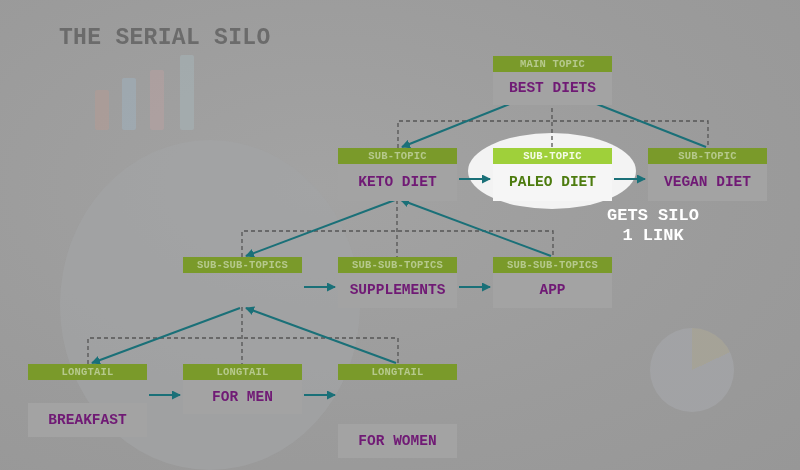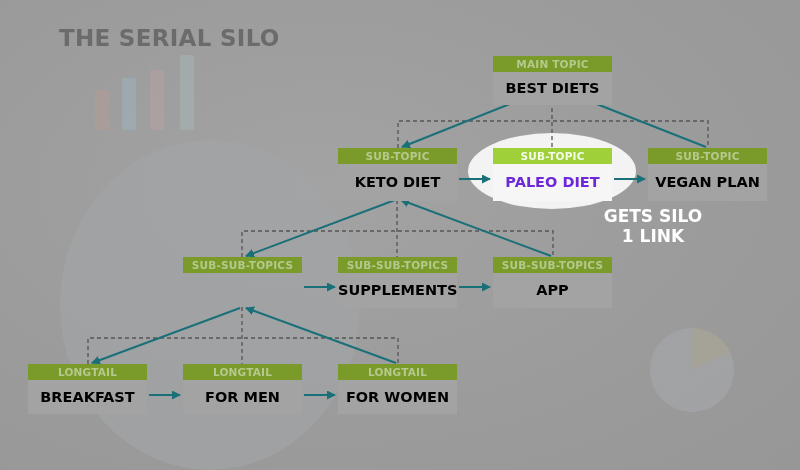--- a/index.html
+++ b/index.html
@@ -1,27 +1,27 @@
 <!DOCTYPE html>
 <html><head>
 <meta charset="utf-8">
 <style>
   html, body { margin:0; padding:0; }
   body { width:800px; height:470px; overflow:hidden; background:#9a9a9a; font-family:"DejaVu Sans", sans-serif; }
-  .stage { position:relative; width:800px; height:470px; background:radial-gradient(ellipse at 40% 40%, #a3a3a3 0%, #9b9b9b 60%, #979797 100%); overflow:hidden; }
+  .stage { position:relative; width:800px; height:470px; background:radial-gradient(ellipse at 40% 40%, #a3a3a3 0%, #9b9b9b 60%, #979797 100%); overflow:hidden;font-family:Liberation Mono, monospace; }
   .deco-circle { position:absolute; left:60px; top:140px; width:300px; height:330px; border-radius:50%; background:#a2a4a5; opacity:.7; }
   .deco-bar { position:absolute; bottom:0; width:14px; border-radius:2px; opacity:.55; }
   .deco-bars { position:absolute; left:90px; top:55px; width:110px; height:75px; }
   .deco-pie { position:absolute; left:650px; top:328px; width:84px; height:84px; border-radius:50%; background:conic-gradient(#a7a497 0 18%, #a3a4a7 18% 100%); opacity:.85; }
   .title { position:absolute; left:59px; top:25px; font-weight:bold; font-size:23px; color:#6b6b6b; letter-spacing:0.3px; }
   .node { position:absolute; width:119px; }
   .node .tag { height:16px; background:#7a9a2a; color:#b6c98d; font-weight:bold; font-size:10.5px; text-align:center; line-height:16px; letter-spacing:.2px; }
-  .node .body { background:#a3a3a3; color:#000000; font-weight:bold; font-size:14.5px; text-align:center; height:33px; line-height:33px; }
+  .node .body { background:#a3a3a3; color:#701a75; font-weight:bold; font-size:14.5px; text-align:center; height:33px; line-height:33px; }
   .node.hl .tag { background:#9fd03a; color:#f4fbe6; }
-  .node.hl .body { background:#f6f6f6; color:#6d28d9; }
+  .node.hl .body { background:#f6f6f6; color:#4d7c0f; }
   .halo { position:absolute; left:468px; top:133px; width:168px; height:76px; border-radius:50%; background:#f3f3f3; }
   .callout { position:absolute; left:583px; top:206px; width:140px; text-align:center; color:#fff; font-weight:bold; font-size:17px; line-height:20px; }
   svg.links { position:absolute; left:0; top:0; }
 </style>
 </head>
 <body>
 
 <div class="stage">
   <div class="deco-circle"></div>
   <div class="deco-bars">
@@ -77,45 +77,45 @@
   <div class="node" style="left:338px;top:148px;">
     <div class="tag">SUB-TOPIC</div>
     <div class="body" style="height:37px;line-height:37px;">KETO DIET</div>
   </div>
   <div class="node hl" style="left:493px;top:148px;">
     <div class="tag">SUB-TOPIC</div>
     <div class="body" style="height:37px;line-height:37px;">PALEO DIET</div>
   </div>
   <div class="node" style="left:648px;top:148px;">
     <div class="tag">SUB-TOPIC</div>
-    <div class="body" style="height:37px;line-height:37px;">VEGAN PLAN</div>
+    <div class="body" style="height:37px;line-height:37px;">VEGAN DIET</div>
   </div>
 
   <div class="node" style="left:183px;top:257px;">
     <div class="tag">SUB-SUB-TOPICS</div>
   </div>
   <div class="node" style="left:338px;top:257px;">
     <div class="tag">SUB-SUB-TOPICS</div>
     <div class="body" style="height:35px;line-height:35px;">SUPPLEMENTS</div>
   </div>
   <div class="node" style="left:493px;top:257px;">
     <div class="tag">SUB-SUB-TOPICS</div>
     <div class="body" style="height:35px;line-height:35px;text-align:center;">APP</div>
   </div>
 
   <div class="node" style="left:28px;top:364px;">
     <div class="tag">LONGTAIL</div>
-    <div class="body" style="height:34px;line-height:34px;">BREAKFAST</div>
+    <div class="body" style="height:34px;line-height:34px;margin-top:23px;">BREAKFAST</div>
   </div>
   <div class="node" style="left:183px;top:364px;">
     <div class="tag">LONGTAIL</div>
     <div class="body" style="height:34px;line-height:34px;">FOR MEN</div>
   </div>
   <div class="node" style="left:338px;top:364px;">
     <div class="tag">LONGTAIL</div>
-    <div class="body" style="height:34px;line-height:34px;">FOR WOMEN</div>
+    <div class="body" style="height:34px;line-height:34px;margin-top:44px;">FOR WOMEN</div>
   </div>
 
   <div class="callout">
     <div>GETS SILO</div>
     <div>1 LINK</div>
   </div>
 </div>
 
 </body></html>

